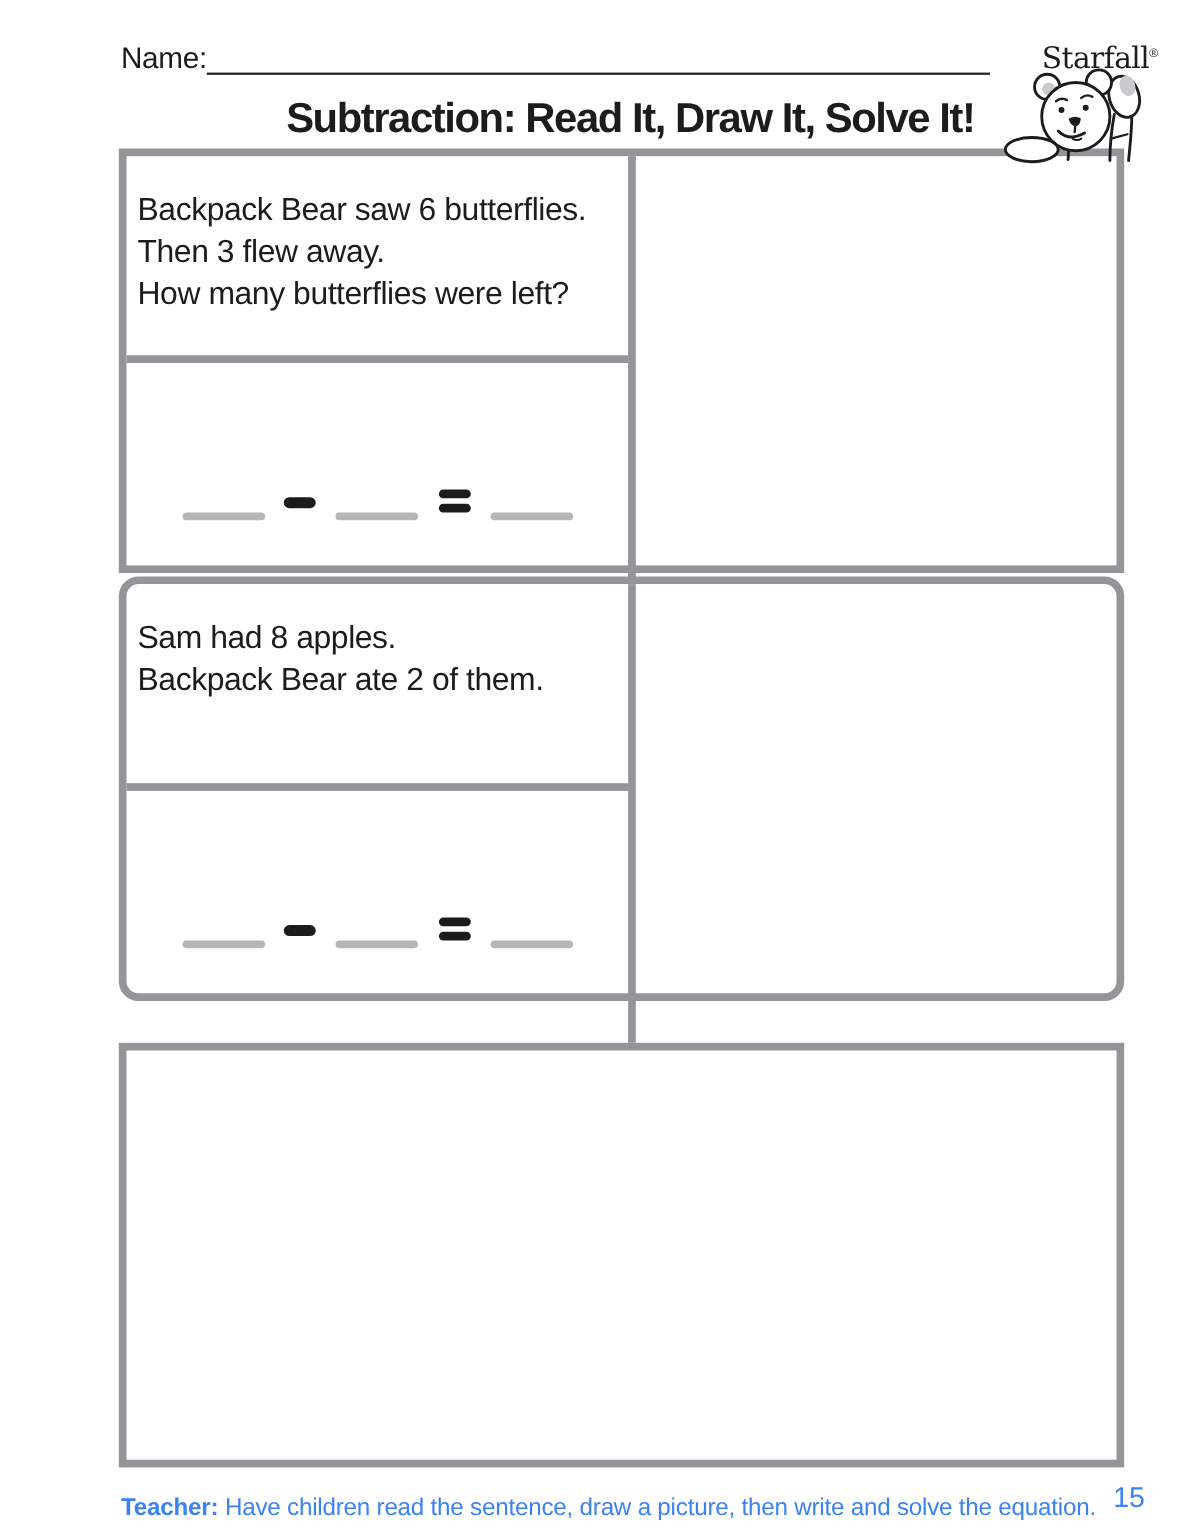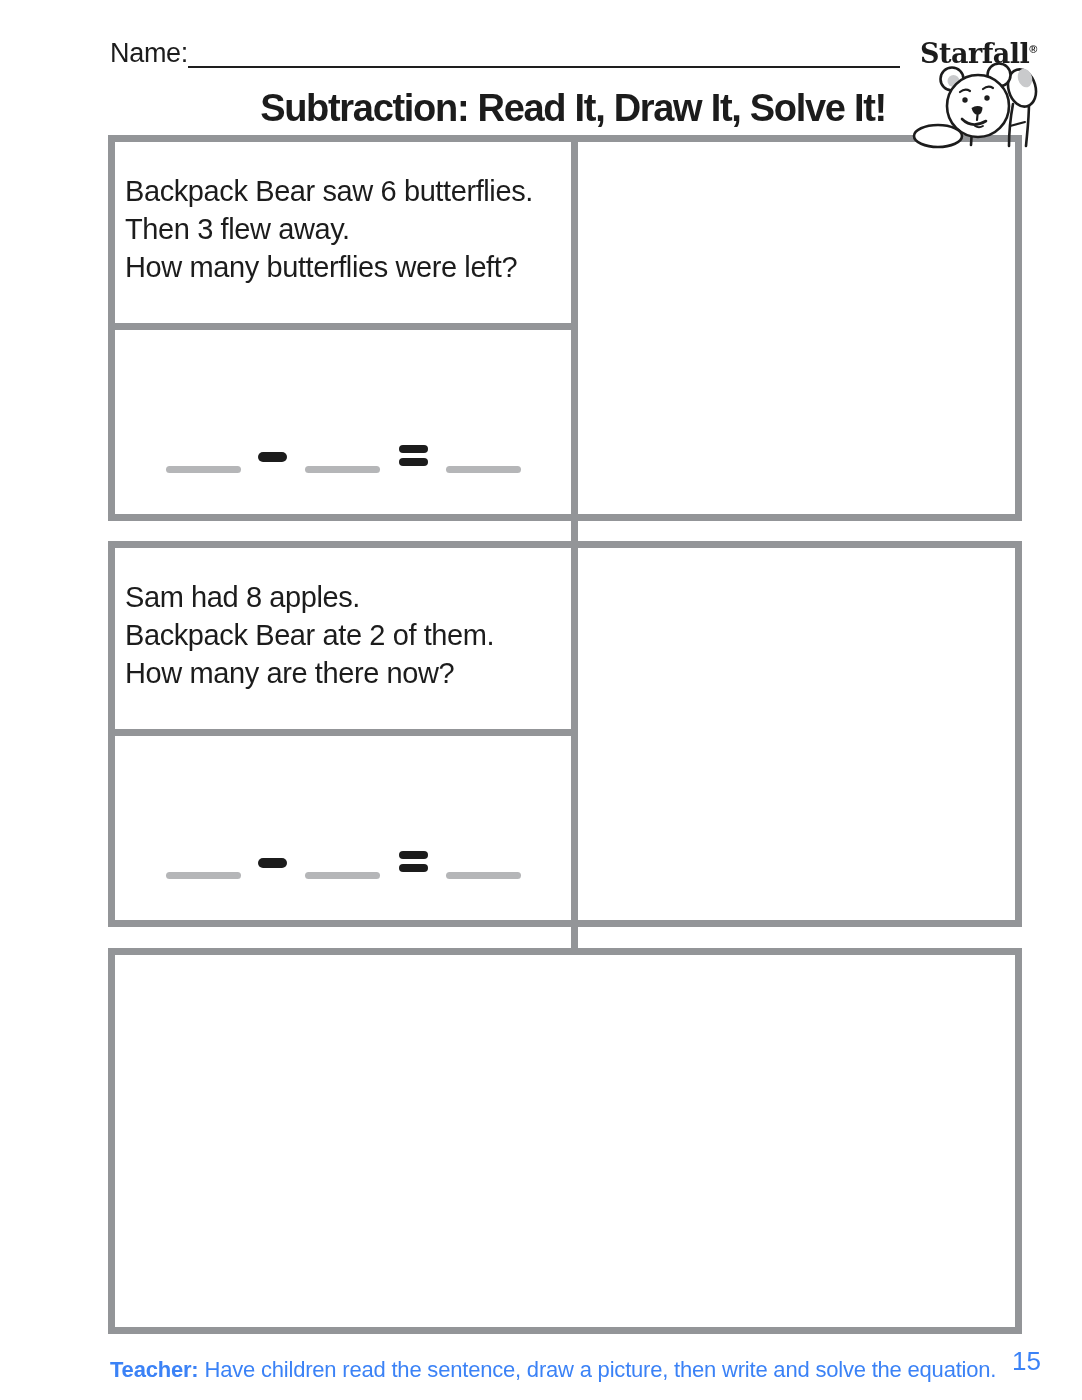--- a/index.html
+++ b/index.html
@@ -14,41 +14,41 @@
 
   
   .name-row {
     position:absolute; left:110px; top:36px; width:790px; height:32px;
     display:flex; align-items:flex-end;
   }
   .name-label { font-size:27px; letter-spacing:-0.3px; line-height:30px; }
   .name-line  { flex:1; height:30px; border-bottom:2.5px solid #1e1e1e; }
 
   .logo {
-    position:absolute; left:920px; top:38px;
-    font-family:"DejaVu Serif", serif; font-weight:bold;
+    position:absolute; left:947px; top:38px;
+    font-family:"DejaVu Serif", serif; font-weight:normal;
     font-size:27px; letter-spacing:-0.5px; white-space:nowrap;
   }
   .logo sup { font-size:11px; font-family:"Liberation Sans", sans-serif; }
 
   .page-title {
     position:absolute; left:108px; top:90px; width:930px;
     text-align:center; font-size:38px; font-weight:bold;
     letter-spacing:-1.3px; line-height:36px;
   }
 
   .mascot { position:absolute; left:905px; top:58px; z-index:5; }
 
   
   .unit {
     position:absolute; left:108px; width:914px; height:386px;
     border:7px solid #939598; background:#ffffff;
   }
   .unit-1 { top:135px; }
-  .unit-2 { top:541px; }
+  .unit-2 { top:524px;border-radius:18px; }
   .unit-3 { top:948px; }
 
   .left-col {
     position:absolute; left:0; top:0; width:463px; height:452px;
     border-right:7px solid #939598;
   }
   .text-cell {
     width:456px; height:188px;
     border-bottom:7px solid #939598;
     padding:30px 8px 0 10px;
@@ -153,21 +153,20 @@
     </div>
   </div>
   <div class="draw-cell"></div>
 </section>
 
 <section class="unit unit-2">
   <div class="left-col">
     <div class="text-cell">
       <p>Sam had 8 apples.</p>
       <p>Backpack Bear ate 2 of them.</p>
-      <p>How many are there now?</p>
     </div>
     <div class="equation-cell">
       <div class="blank b1"></div>
       <div class="minus"></div>
       <div class="blank b2"></div>
       <div class="equals">
         <div class="bar"></div>
         <div class="bar"></div>
       </div>
       <div class="blank b3"></div>

